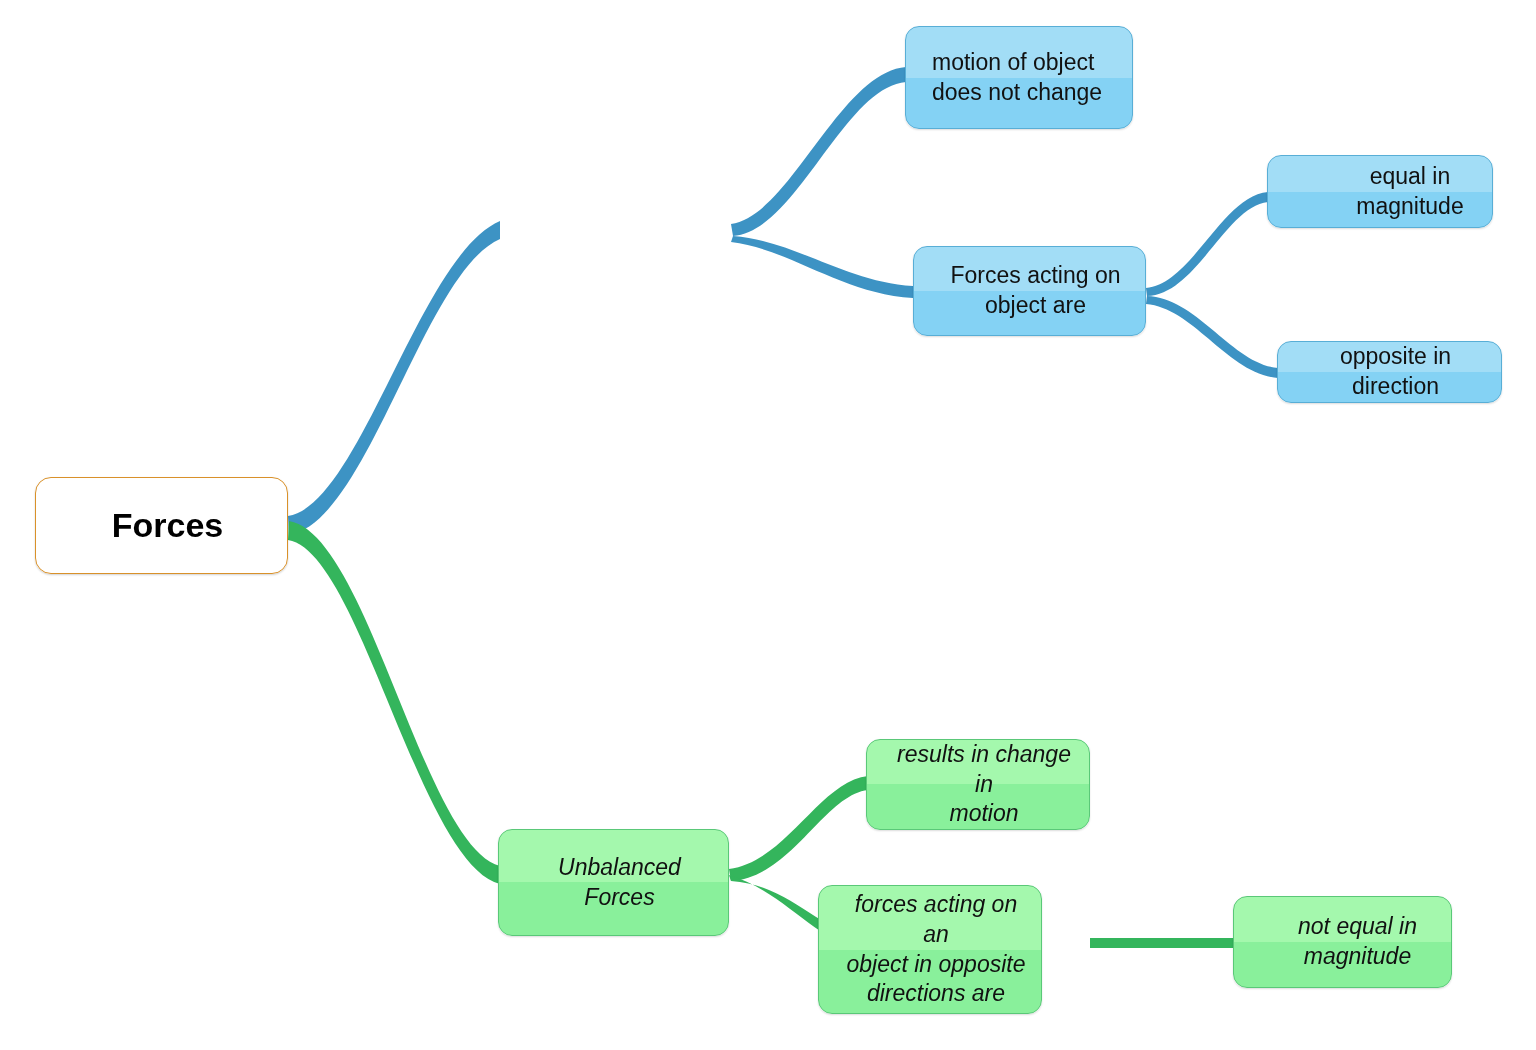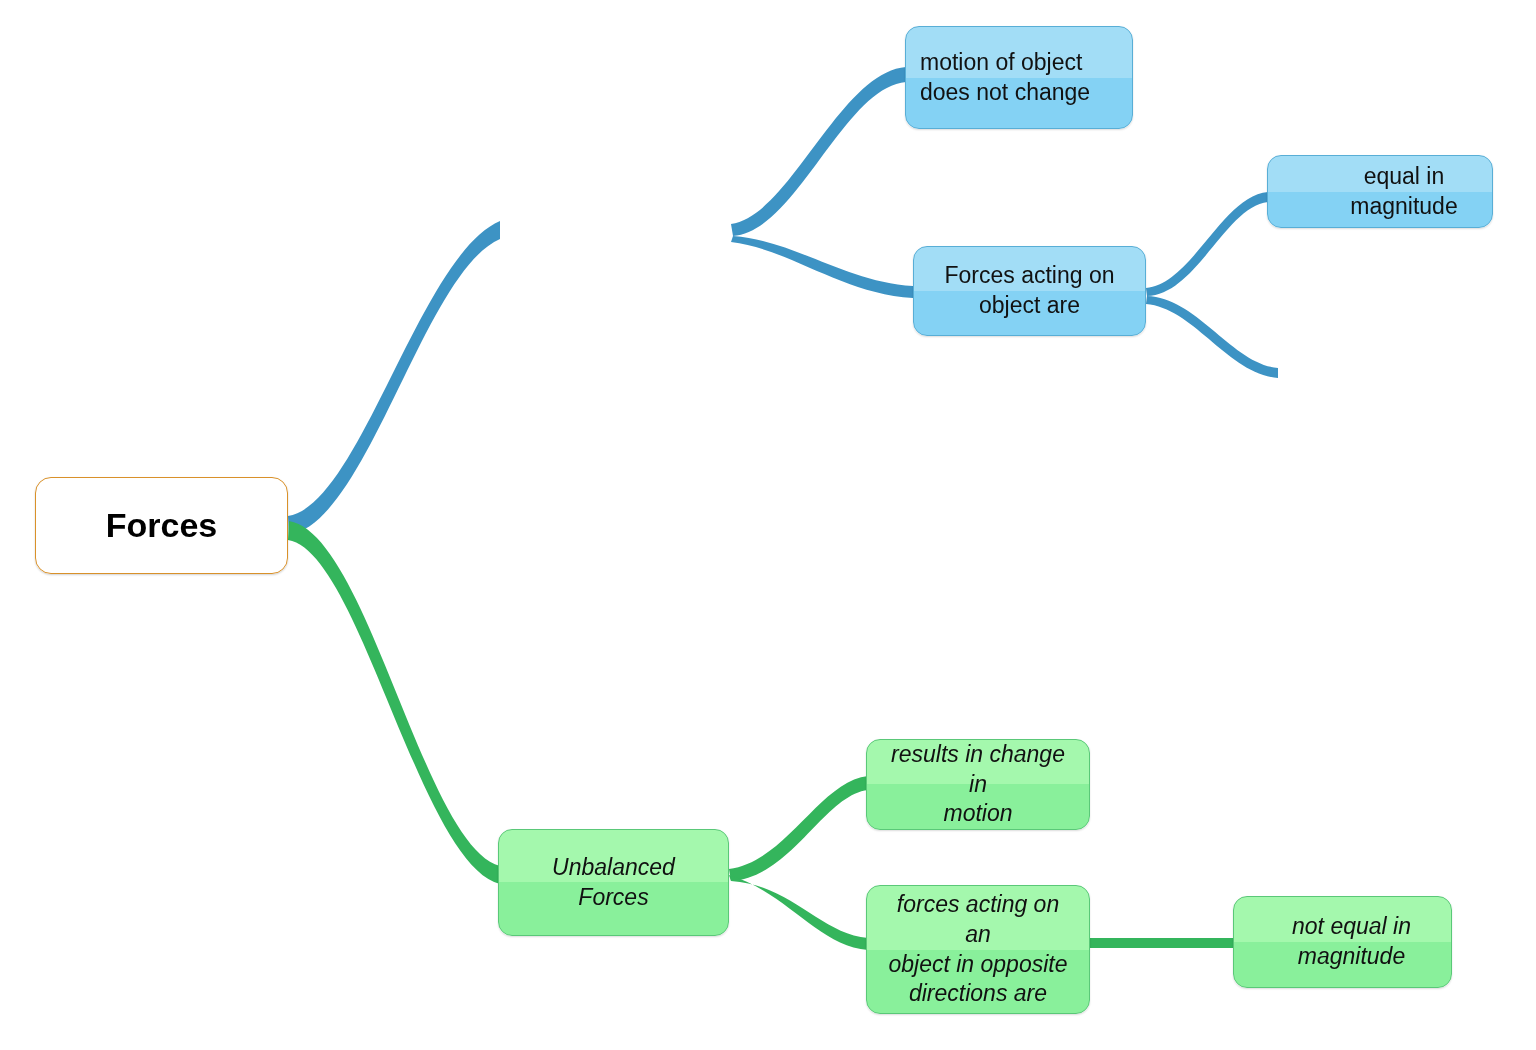--- a/index.html
+++ b/index.html
@@ -36,20 +36,21 @@
     z-index: 5;
   }
   .node .label {
     position: relative;
     z-index: 2;
     width: 100%;
     padding: 0 14px;
     box-sizing: border-box;
     line-height: 1.30;
     white-space: pre-line;
+    margin-left: 12px;
   }
 
   
   .node-root {
     border: 1px solid #d9912a;
     border-radius: 16px;
     background: linear-gradient(to bottom,
         #ffc council 0%,
         #ffc44d 50%,
         #f8a81c 50%,
@@ -151,32 +152,35 @@
 
   <div class="node node-blue" style="left:913px; top:246px; width:233px; height:90px;">
     <span class="label align-center" style="font-size:23px;">Forces acting on
 object are</span>
   </div>
 
   <div class="node node-blue" style="left:1267px; top:155px; width:226px; height:73px;padding-left:48px;">
     <span class="label align-center" style="font-size:23px;">equal in magnitude</span>
   </div>
 
+  <div class="node node-blue" style="left:1277px; top:341px; width:225px; height:62px;">
+    <span class="label align-center" style="font-size:23px;">opposite in direction</span>
+  </div>
 
   <div class="node node-green" style="left:498px; top:829px; width:231px; height:107px;">
     <span class="label align-center" style="font-size:23px;">Unbalanced
 Forces</span>
   </div>
 
   <div class="node node-green" style="left:866px; top:739px; width:224px; height:91px;">
     <span class="label align-center" style="font-size:23px;">results in change in
 motion</span>
   </div>
 
-  <div class="node node-green" style="left:866px; top:885px; width:224px; height:129px;">
+  <div class="node node-green" style="left:818px; top:885px; width:224px; height:129px;">
     <span class="label align-center" style="font-size:23px;">forces acting on an
 object in opposite
 directions are</span>
   </div>
 
   <div class="node node-green" style="left:1233px; top:896px; width:219px; height:92px;padding-left:18px;">
     <span class="label align-center" style="font-size:23px;">not equal in
 magnitude</span>
   </div>
 

